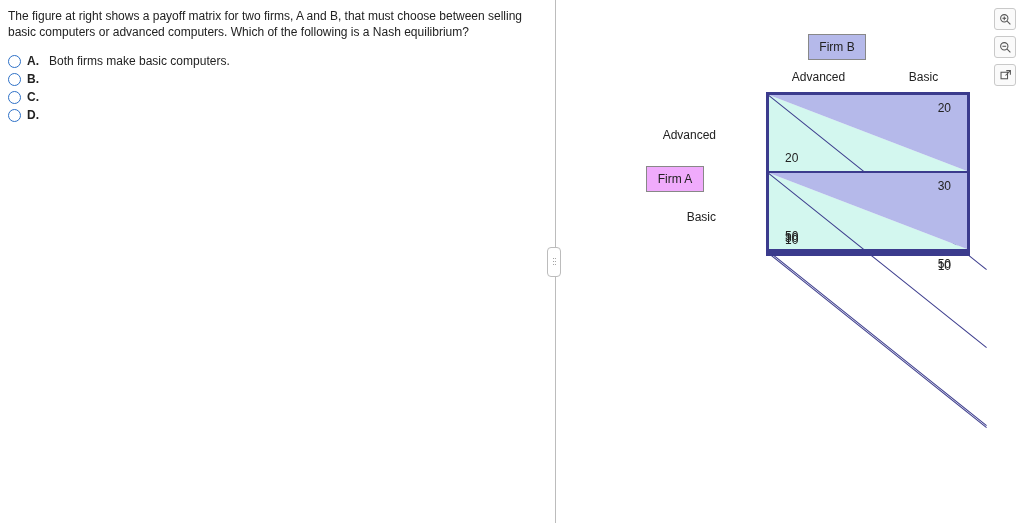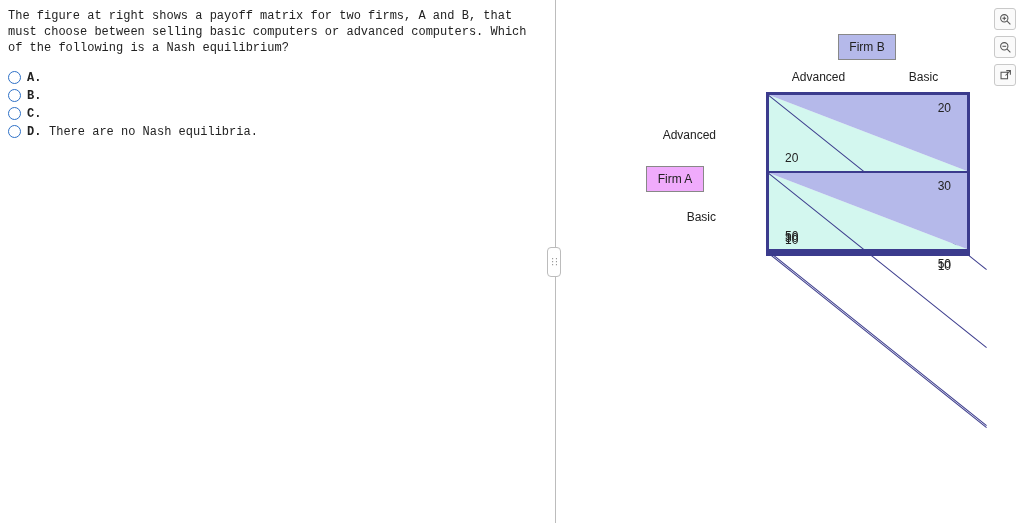--- a/index.html
+++ b/index.html
@@ -18,21 +18,20 @@
     display: flex;
     width: 100%;
     height: 100%;
   }
   .left-pane {
     width: 556px;
     padding: 8px 10px 8px 8px;
     box-sizing: border-box;
     border-right: 1px solid #bcbcbc;
     position: relative;
-    font-family: Liberation Mono, monospace;
   }
   .right-pane {
     flex: 1 1 auto;
     position: relative;
   }
   .q-text {
     line-height: 1.35;
     margin-bottom: 12px;
   }
   .options {  }
@@ -104,21 +103,21 @@
   .tool svg { width: 13px; height: 13px; }
 
   .matrix-area {
     position: absolute;
     left: 160px;
     top: 34px;
     width: 260px;
   }
   .firmB-label {
     position: absolute;
-    left: 122px;
+    left: 92px;
     top: 0;
     width: 56px;
     height: 24px;
     background: #b5b9ea;
     border: 1px solid #888;
     display: flex;
     align-items: center;
     justify-content: center;
   }
   .col-labels {
@@ -208,33 +207,33 @@
 <body>
 
 <div class="split">
   <div class="left-pane">
     <div class="q-text">The figure at right shows a payoff matrix for two firms, A and B, that must choose between selling basic computers or advanced computers. Which of the following is a Nash equilibrium?</div>
 
     <div class="options">
       <label class="opt">
         <span class="circle"></span>
         <span class="letter">A.</span>
+        <span class="label">Both firms make basic computers.</span>
       </label>
       <label class="opt">
         <span class="circle"></span>
         <span class="letter">B.</span>
       </label>
       <label class="opt">
         <span class="circle"></span>
         <span class="letter">C.</span>
       </label>
       <label class="opt">
         <span class="circle"></span>
         <span class="letter">D.</span>
-        <span class="label">There are no Nash equilibria.</span>
       </label>
     </div>
 
     <div class="drag-handle">
       <div class="dots">··<br>··<br>··</div>
     </div>
   </div>
 
   <div class="right-pane">
 

